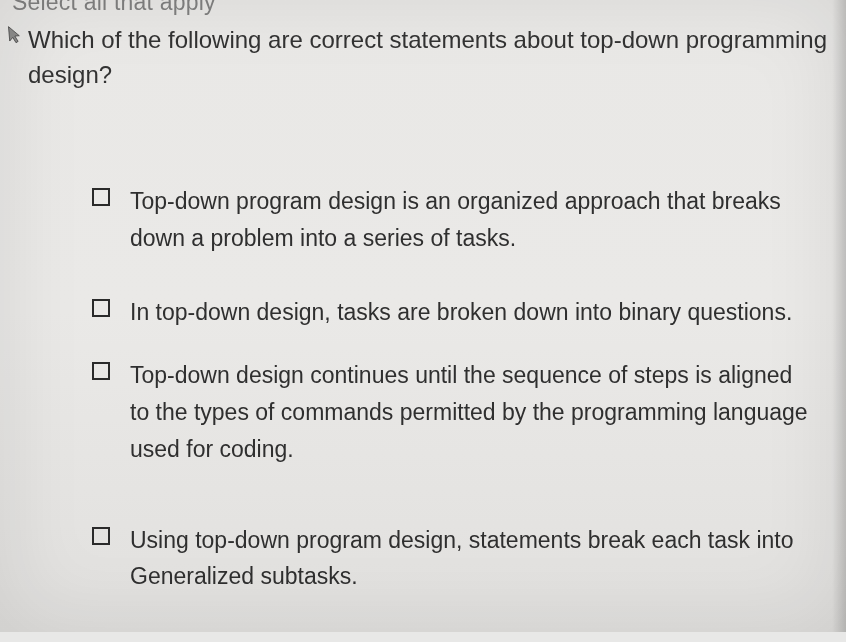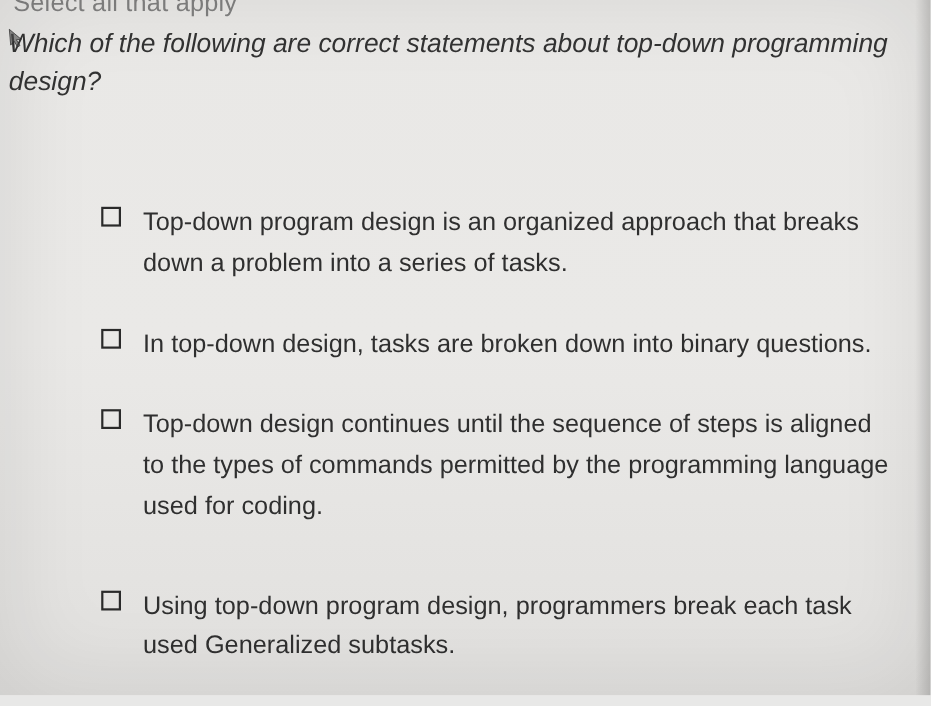--- a/index.html
+++ b/index.html
@@ -28,24 +28,23 @@
       padding: 0 12px;
       line-height: 1.1;
       margin-top: -10px;
       opacity: 0.7;
       font-weight: 400;
       letter-spacing: 0.2px;
     }
     .question {
       font-size: 24px;
       line-height: 1.45;
-      padding: 8px 12px 0 8px;
+      padding: 8px 12px 0 28px;
       color: #333;
       font-weight: 400;
-      font-style: italic;
     }
     .cursor {
       position: absolute;
       top: 35px;
       left: 7px;
       font-size: 18px;
       color: #444;
       transform: rotate(-5deg);
       pointer-events: none;
     }
@@ -59,21 +58,21 @@
     .options {
       padding: 90px 20px 0 92px;
     }
     .option {
       display: flex;
       align-items: flex-start;
       gap: 20px;
       margin-bottom: 40px;
     }
     .option:nth-child(1) { margin-bottom: 38px;}
-    .option:nth-child(2) { margin-bottom: 36px; text-align: center;}
+    .option:nth-child(2) { margin-bottom: 26px; text-align: center;}
     .option:nth-child(3) { margin-bottom: 54px;}
     .checkbox {
       flex: 0 0 18px;
       width: 18px;
       height: 18px;
       border: 2.5px solid #2a2a2a;
       margin-top: 5px;
       background: transparent;
       cursor: pointer;
     }
@@ -126,20 +125,20 @@
       <div class="option-text">In top-down design, tasks are broken down into binary questions.</div>
     </div>
 
     <div class="option">
       <div class="checkbox"></div>
       <div class="option-text">Top-down design continues until the sequence of steps is aligned to the types of commands permitted by the program­ming language  used for coding.</div>
     </div>
 
     <div class="option">
       <div class="checkbox"></div>
-      <div class="option-text">Using top-down program design, programmers break each task used Generalized subtasks.</div>
+      <div class="option-text">Using top-down program design, statements break each task into Generalized subtasks.</div>
     </div>
 
   </div>
 
   <div class="vignette"></div>
   <div class="right-edge"></div>
 </div>
 
 </body></html>

